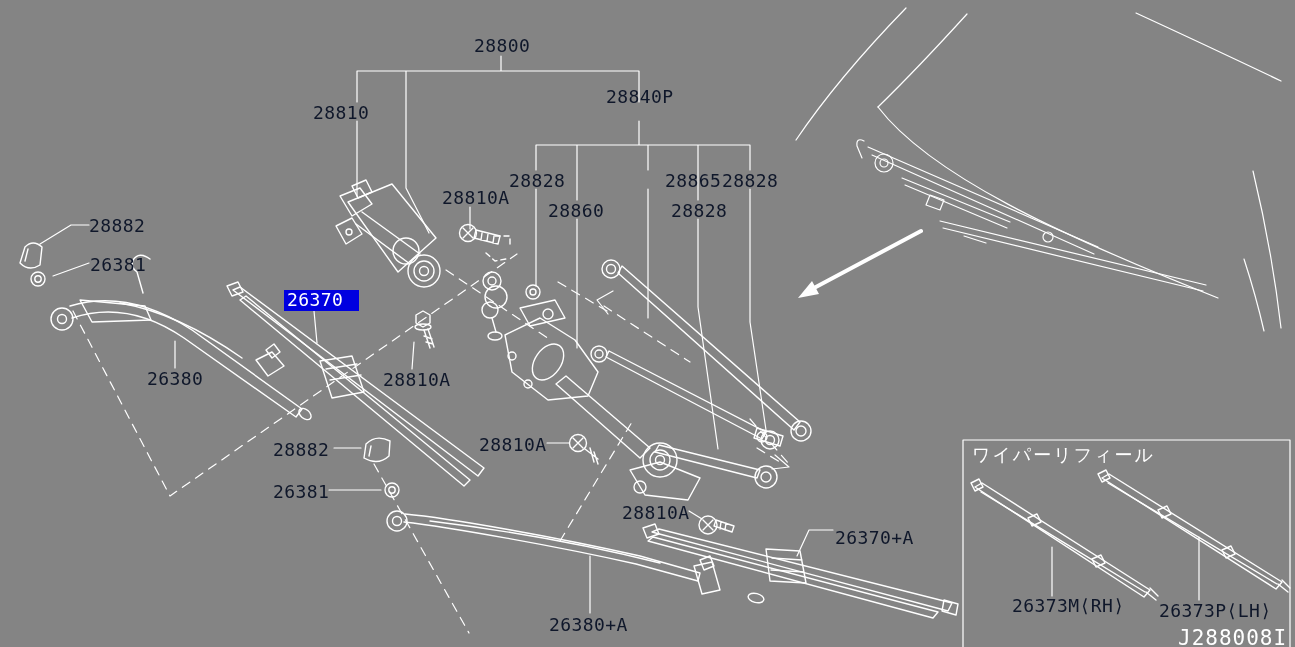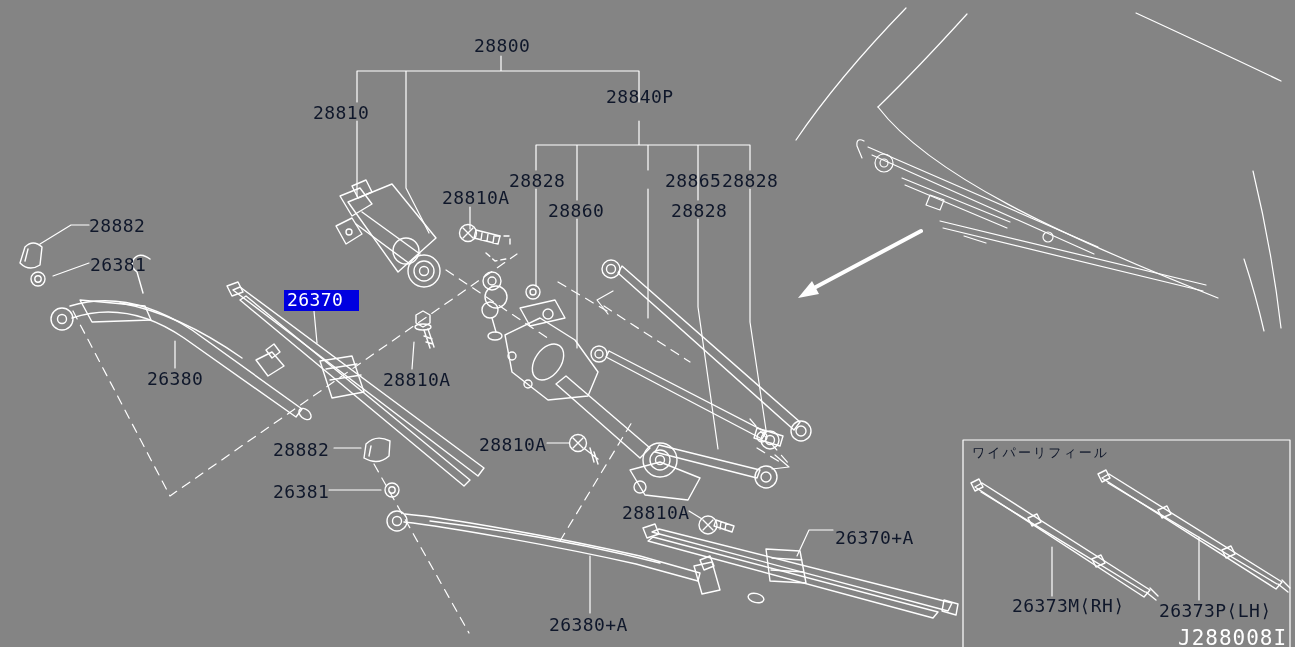--- a/index.html
+++ b/index.html
@@ -12,21 +12,21 @@
   .part-label{
     position:absolute;color:#0f172a;font-size:18px;line-height:1;
     letter-spacing:0.4px;white-space:pre;cursor:pointer;
     font-family:"DejaVu Sans Mono","Liberation Mono",monospace;
   }
   .part-label.highlight{
     background:var(--hl,#0000e0);color:#fff;
     padding:1px 16px 2px 3px;
   }
   .inset-title{
-    position:absolute;color:#0f172a;font-size:13px;letter-spacing:2px;
+    position:absolute;color:#ffffff;font-size:18px;letter-spacing:2px;
     line-height:1;white-space:pre;
     font-family:"DejaVu Sans","Liberation Sans",sans-serif;
   }
   .diagram-code{
     position:absolute;color:#fff;font-size:21px;line-height:1;
     letter-spacing:1px;white-space:pre;
   }
 </style>
 </head>
 <body>

